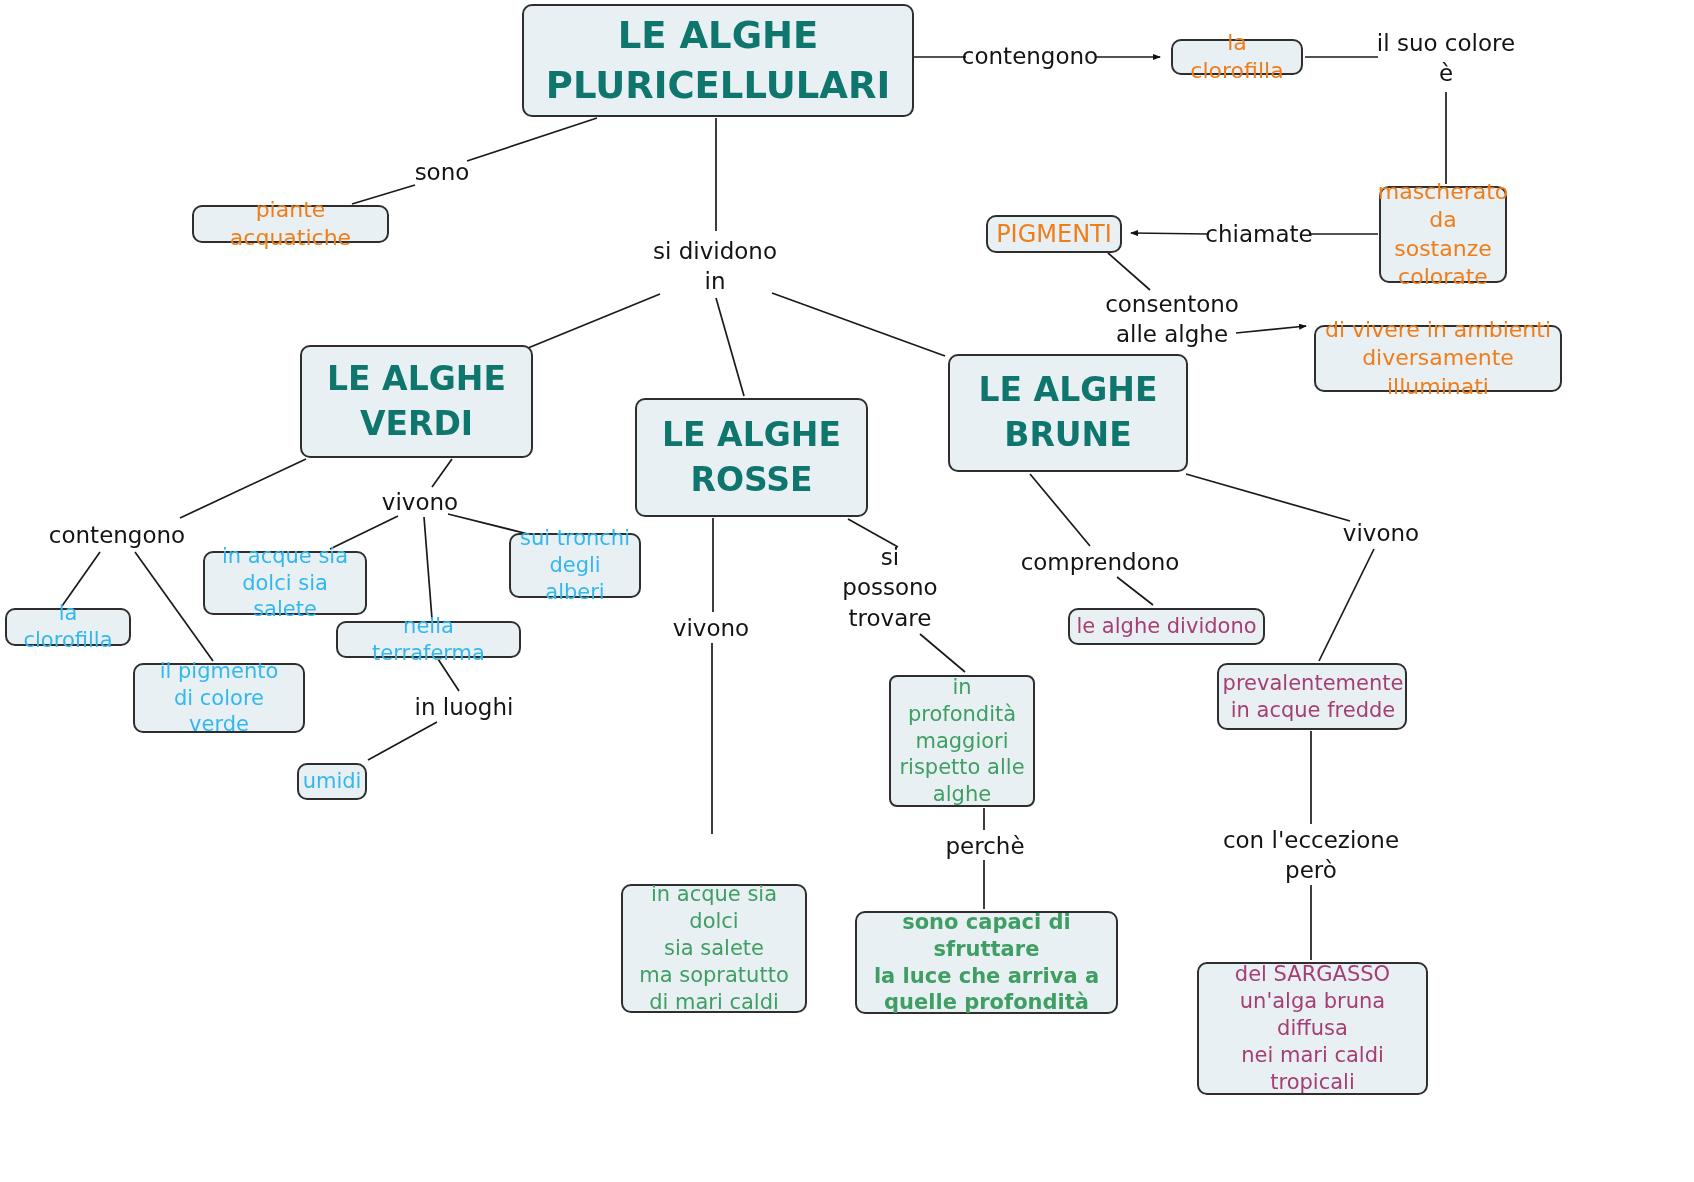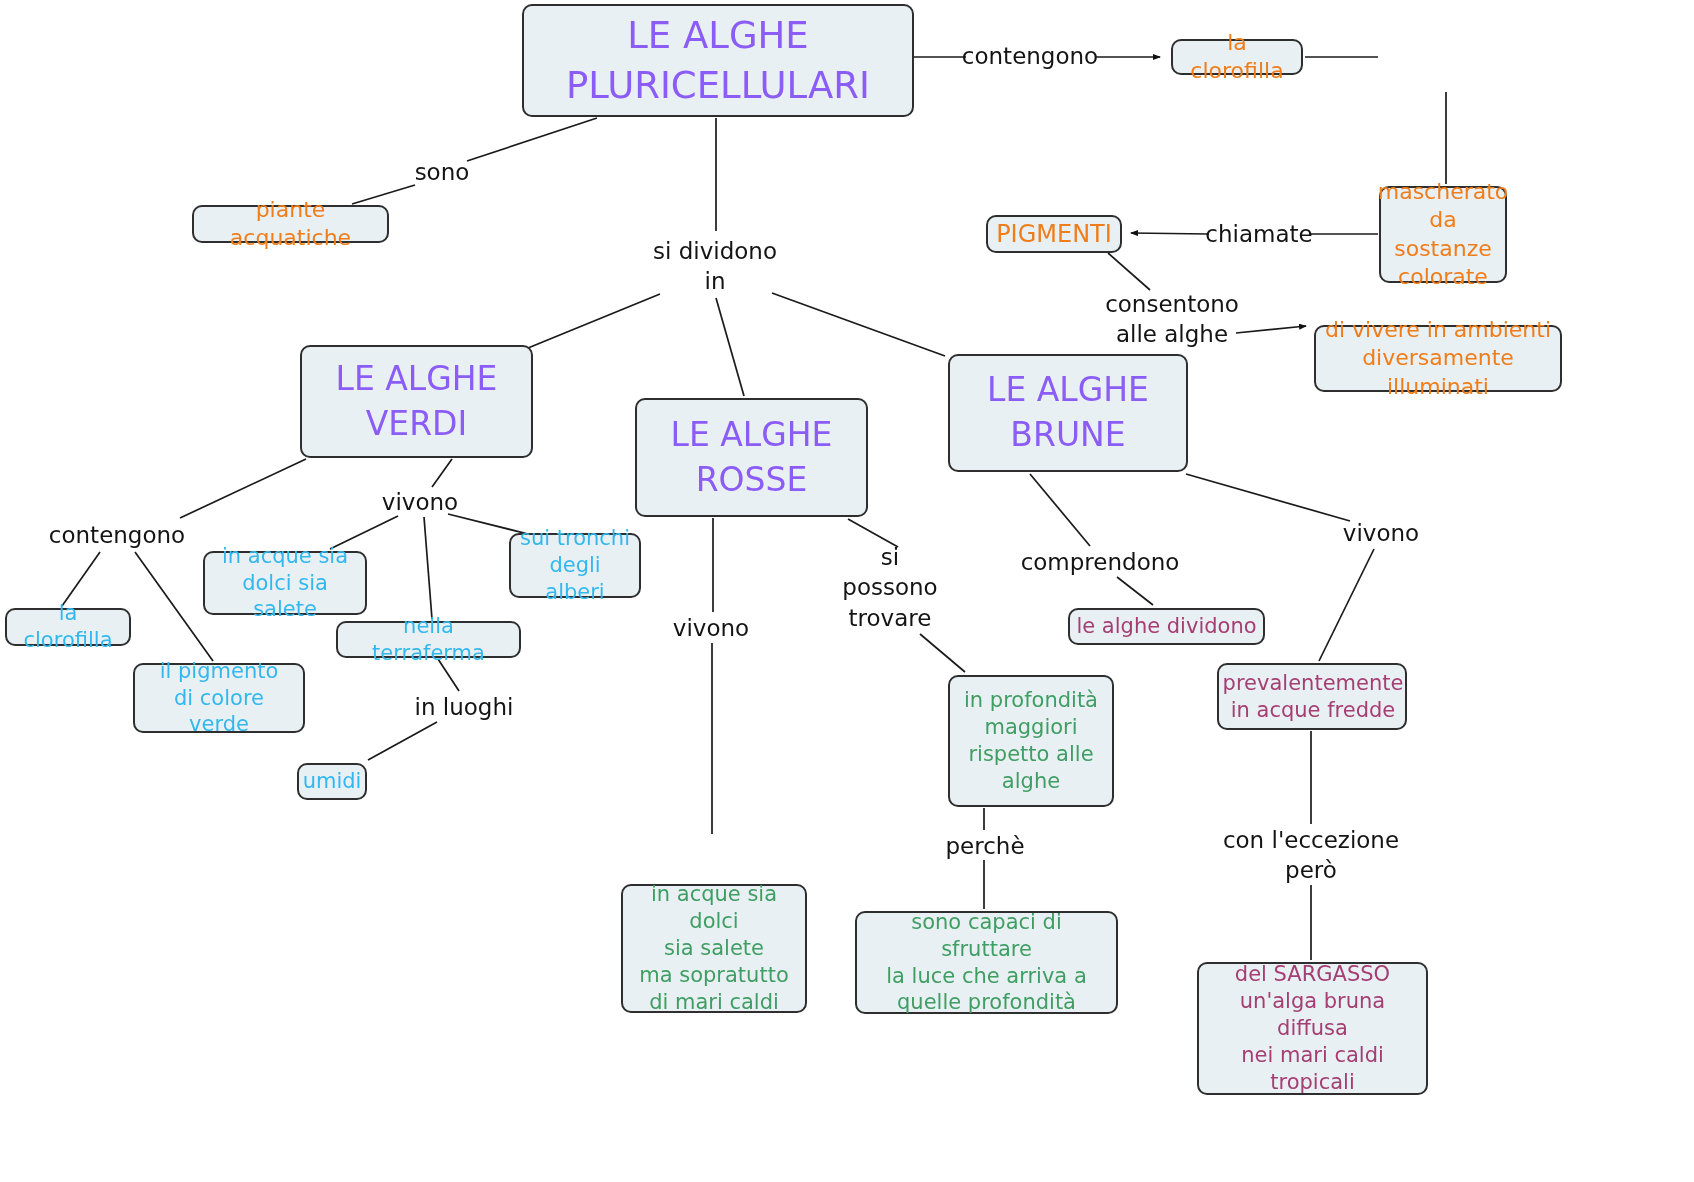--- a/index.html
+++ b/index.html
@@ -16,21 +16,21 @@
     box-sizing:border-box;
     background:#e9f0f3;
     border:2px solid #2e2e2e;
     border-radius:10px;
     display:flex;align-items:center;justify-content:center;
     text-align:center;
     white-space:pre-line;
     line-height:1.28;
     padding:2px 6px;
   }
-  .red{color:#8b5cf6;font-weight:normal;}
+  .red{color:#0f766e;font-weight:bold;}
   .main-title{font-size:37px;line-height:1.35;}
   .sub-title{font-size:33px;line-height:1.35;}
   .orange{color:#ef7d1a;font-size:22px;}
   .cyan{color:#33b8ee;font-size:21px;}
   .green{color:#3f9e63;font-size:21px;}
   .purple{color:#a53e73;font-size:21px;}
   .lbl{
     position:absolute;
     transform:translate(-50%,-50%);
     color:#141414;
@@ -90,20 +90,22 @@
     </g>
   </svg>
 
   <div class="node red main-title" style="left:522px;top:4px;width:392px;height:113px;">LE ALGHE
 PLURICELLULARI</div>
 
   <div class="lbl" style="left:1030px;top:56px;">contengono</div>
 
   <div class="node orange" style="left:1171px;top:39px;width:132px;height:36px;">la clorofilla</div>
 
+  <div class="lbl" style="left:1446px;top:58px;">il suo colore
+è</div>
 
   <div class="node orange" style="left:1379px;top:186px;width:128px;height:97px;">mascherato
 da sostanze
 colorate</div>
 
   <div class="lbl" style="left:1259px;top:234px;">chiamate</div>
 
   <div class="node orange" style="left:986px;top:215px;width:136px;height:38px;font-size:24px;">PIGMENTI</div>
 
   <div class="lbl" style="left:1172px;top:319px;">consentono
@@ -153,28 +155,28 @@
 
   <div class="node green" style="left:621px;top:836px;width:186px;height:129px;margin-top:48px;">in acque sia dolci
 sia salete
 ma sopratutto
 di mari caldi</div>
 
   <div class="lbl" style="left:890px;top:588px;">si
 possono
 trovare</div>
 
-  <div class="node green" style="left:948px;top:675px;width:166px;height:132px;">in profondità
+  <div class="node green" style="left:889px;top:675px;width:146px;height:132px;border-radius:8px;">in profondità
 maggiori
 rispetto alle
 alghe</div>
 
   <div class="lbl" style="left:985px;top:846px;">perchè</div>
 
-  <div class="node green" style="left:855px;top:911px;width:263px;height:103px;">sono capaci di sfruttare
+  <div class="node green" style="left:855px;top:911px;width:263px;height:103px;font-weight:bold;">sono capaci di sfruttare
 la luce che arriva a
 quelle profondità</div>
 
   <div class="lbl" style="left:1100px;top:562px;">comprendono</div>
 
   <div class="node purple" style="left:1068px;top:608px;width:197px;height:37px;">le alghe dividono</div>
 
   <div class="lbl" style="left:1381px;top:533px;">vivono</div>
 
   <div class="node purple" style="left:1217px;top:663px;width:190px;height:67px;padding-left:8px;">prevalentemente

